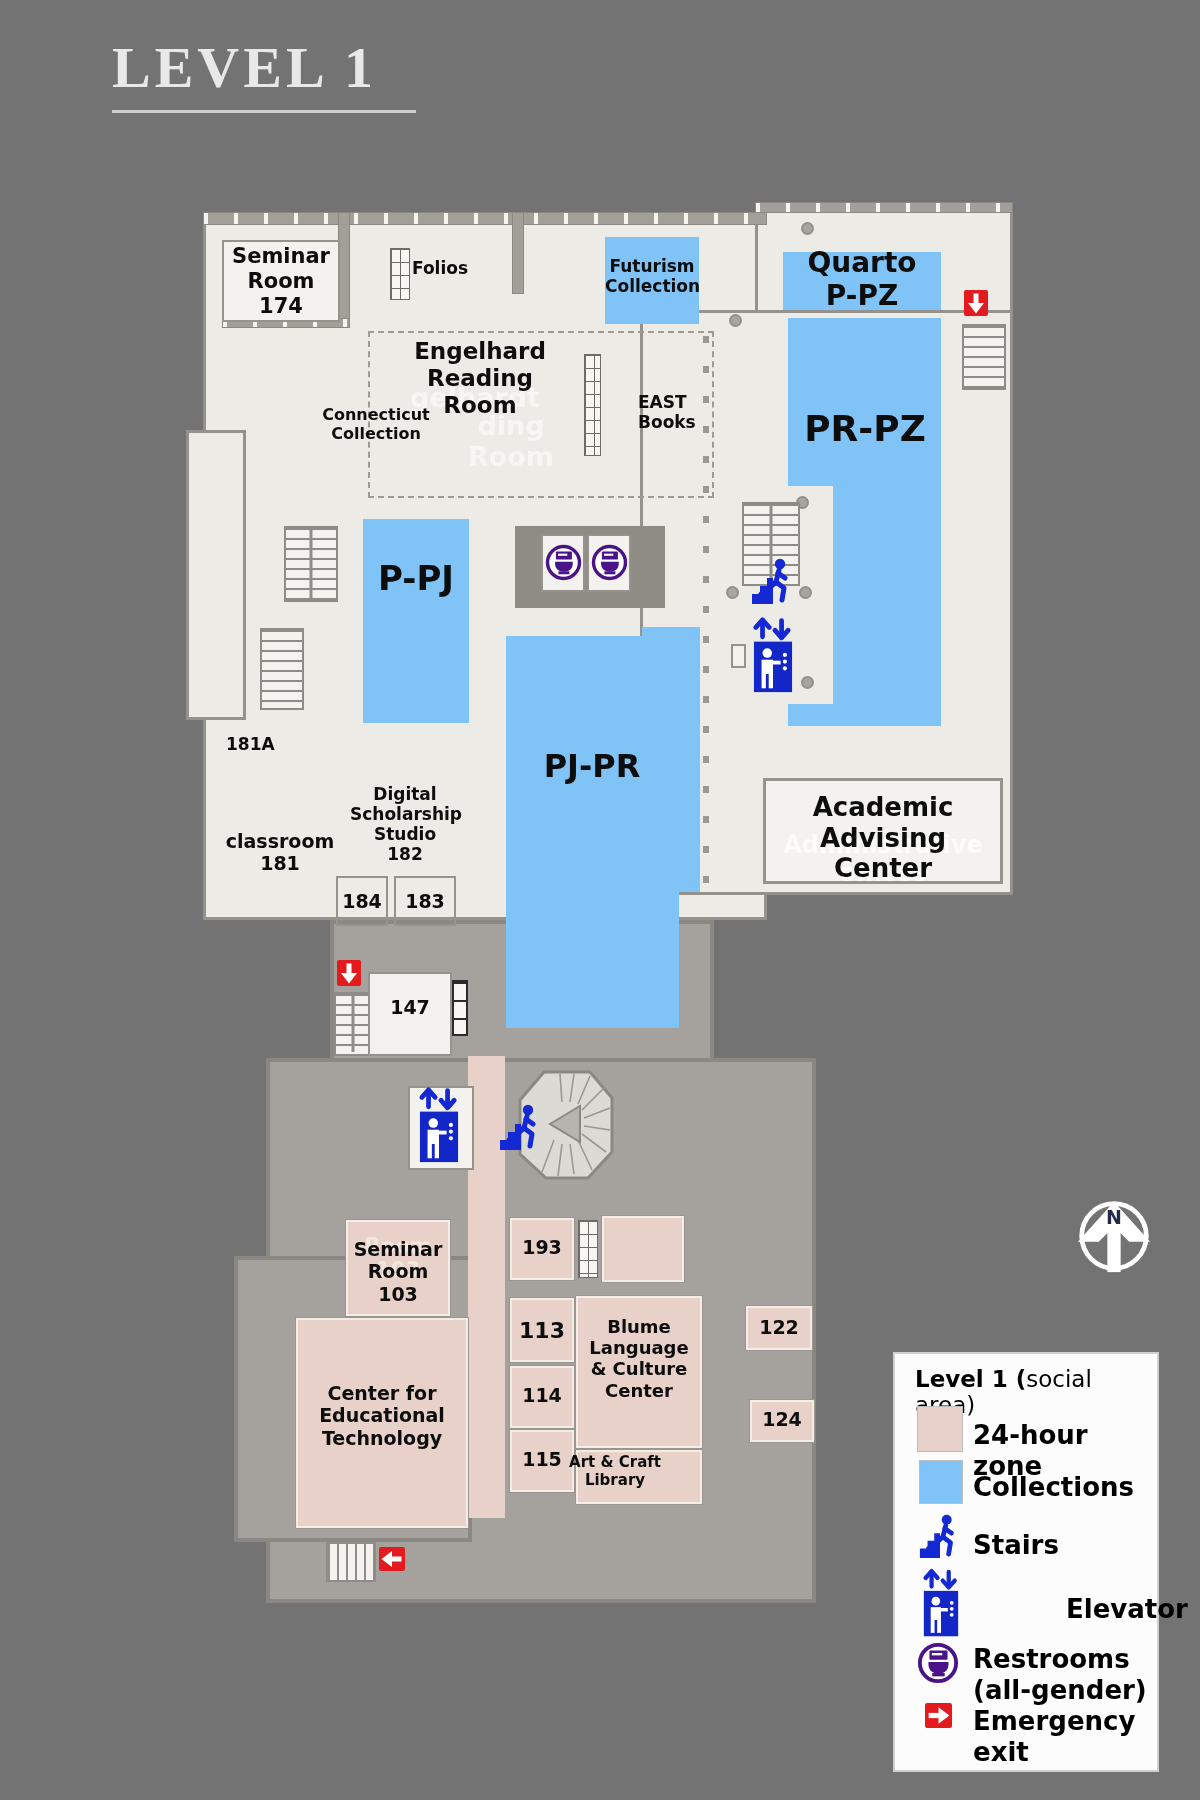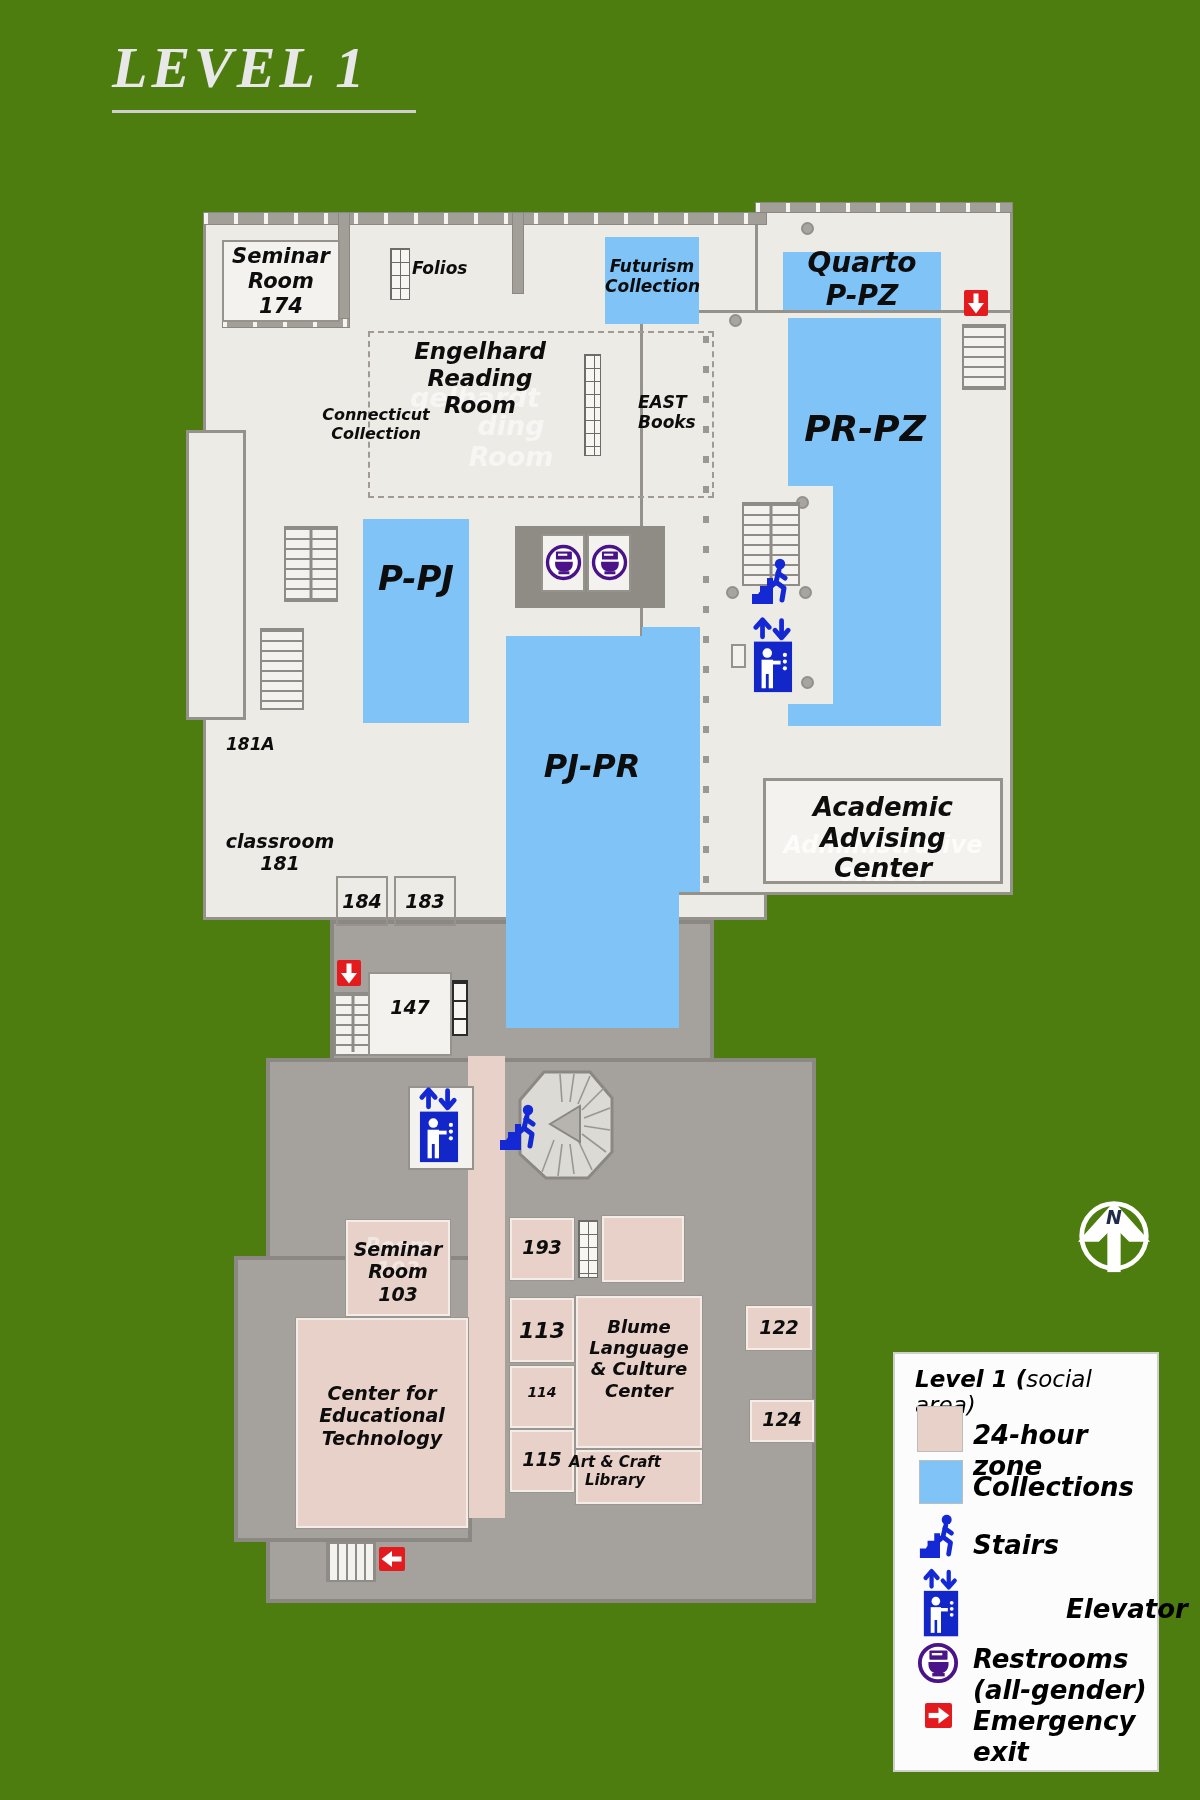--- a/index.html
+++ b/index.html
@@ -1,17 +1,17 @@
 <!DOCTYPE html>
 <html><head>
 <meta charset="utf-8">
 <style>
   html,body{margin:0;padding:0;background:#202b49;}
-  .stage{position:relative;width:1200px;height:1800px;background:#4d7c0f;overflow:hidden;
-         font-family:"DejaVu Sans",sans-serif;font-style:italic;}
+  .stage{position:relative;width:1200px;height:1800px;background:#737373;overflow:hidden;
+         font-family:"DejaVu Sans",sans-serif;}
   .abs{position:absolute;}
   
   .floor{background:#edebe6;border:3px solid #95928c;box-sizing:border-box;}
   .grayfloor{background:#a5a29d;border:4px solid #8b8883;box-sizing:border-box;}
   .blue{background:#80c3f7;}
   .pink{background:#e7d1c8;}
   .roomlight{background:#f3f2ee;border:2px solid #96938d;box-sizing:border-box;}
   .pinkroom{background:#e7d1c8;border:2px solid #f3ece7;outline:1px solid #9a968f;box-sizing:border-box;}
   .wallrect{background:#a29f99;border:1px solid #8b8883;box-sizing:border-box;}
   .ticks{background-color:#a29f99;background-image:repeating-linear-gradient(90deg,#f5f4f0 0 4px,rgba(0,0,0,0) 4px 30px);border:1px solid #8b8883;box-sizing:border-box;}
@@ -237,26 +237,30 @@
 Collection</div>
   <div class="abs lbl lbl-left" style="left:602px;top:392px;width:100px;font-size:17px;padding-left:36px;">EAST Books</div>
   <div class="abs lbl" style="left:788px;top:246px;width:148px;font-size:28px;">Quarto
 P-PZ</div>
   <div class="abs lbl" style="left:800px;top:408px;width:130px;font-size:36px;">PR-PZ</div>
   <div class="abs lbl" style="left:366px;top:558px;width:100px;font-size:34px;">P-PJ</div>
   <div class="abs lbl" style="left:518px;top:748px;width:148px;font-size:32px;">PJ-PR</div>
   <div class="abs lbl lbl-left" style="left:226px;top:734px;width:60px;font-size:17px;">181A</div>
   <div class="abs lbl" style="left:210px;top:830px;width:140px;font-size:19px;">classroom
 181</div>
+  <div class="abs lbl" style="left:350px;top:784px;width:110px;font-size:17px;">Digital
+Scholarship
+Studio
+182</div>
   <div class="abs lbl" style="left:340px;top:890px;width:44px;font-size:19px;">184</div>
   <div class="abs lbl" style="left:402px;top:890px;width:46px;font-size:19px;">183</div>
   <div class="abs lbl" style="left:386px;top:996px;width:48px;font-size:19px;">147</div>
   <div class="abs lbl" style="left:510px;top:1236px;width:64px;font-size:19px;">193</div>
   <div class="abs lbl" style="left:510px;top:1318px;width:64px;font-size:22px;">113</div>
-  <div class="abs lbl" style="left:510px;top:1384px;width:64px;font-size:14px;">114</div>
+  <div class="abs lbl" style="left:510px;top:1384px;width:64px;font-size:19px;">114</div>
   <div class="abs lbl" style="left:510px;top:1448px;width:64px;font-size:19px;">115</div>
   <div class="abs lbl" style="left:746px;top:1316px;width:66px;font-size:19px;">122</div>
   <div class="abs lbl" style="left:750px;top:1408px;width:64px;font-size:19px;">124</div>
   <div class="abs lbl" style="left:578px;top:1316px;width:122px;font-size:18px;">Blume
 Language
 &amp; Culture
 Center</div>
   <div class="abs lbl" style="left:554px;top:1454px;width:122px;font-size:15px;">Art &amp; Craft
 Library</div>
 

